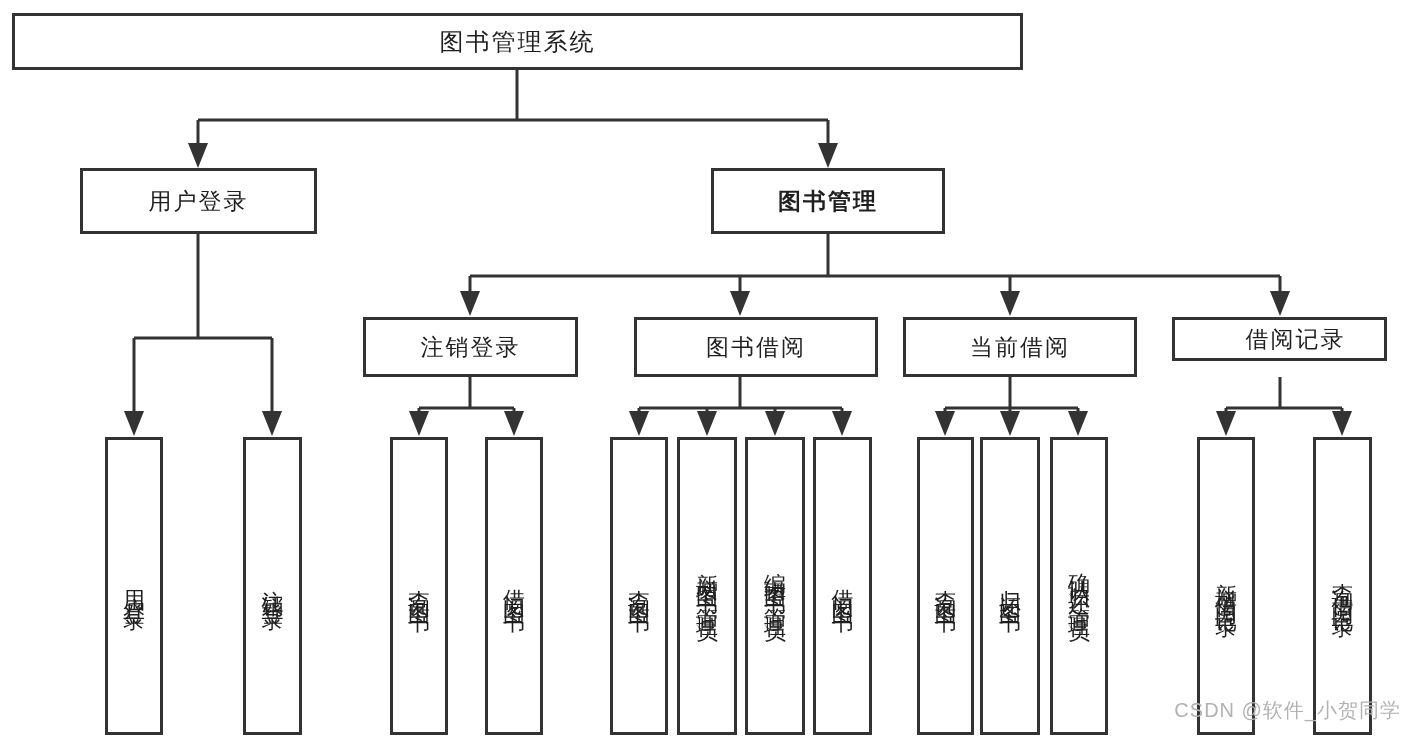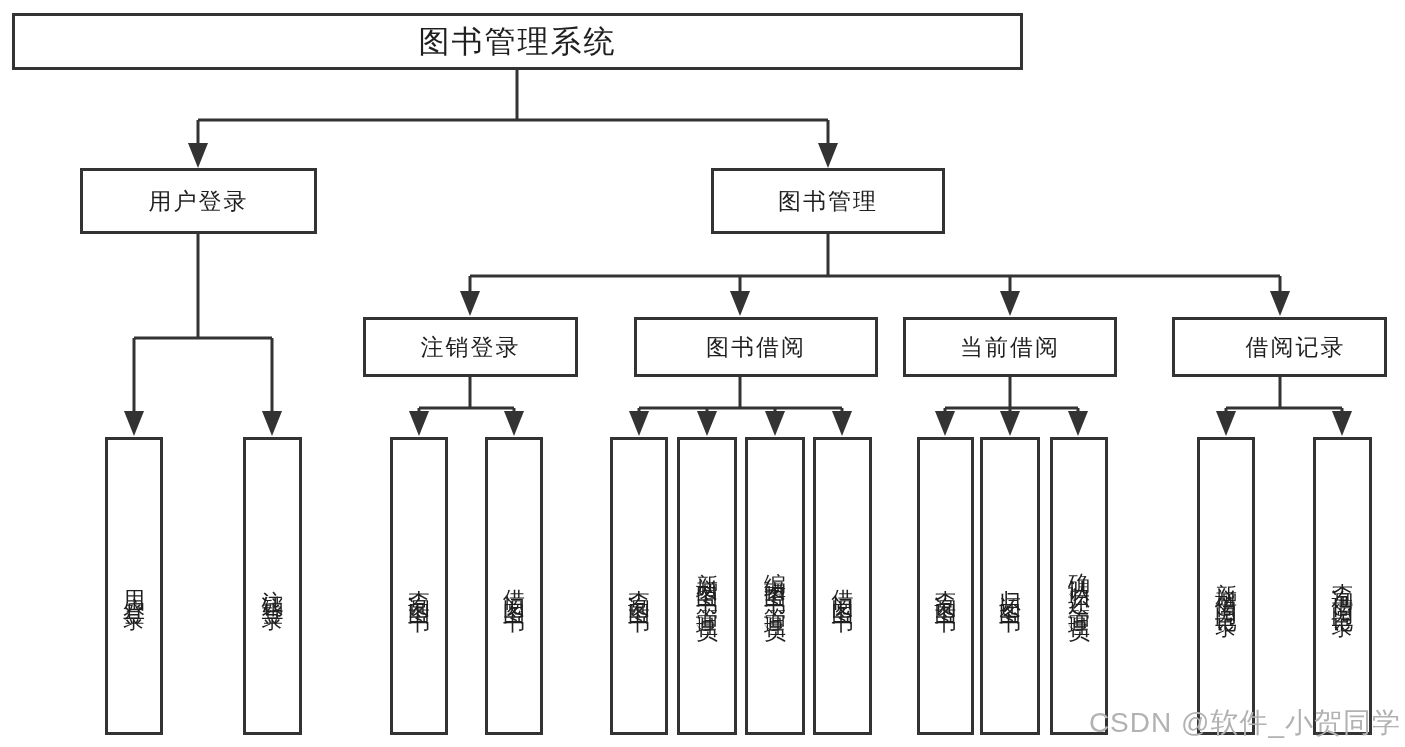--- a/index.html
+++ b/index.html
@@ -20,33 +20,33 @@
     position: absolute;
     box-sizing: border-box;
     border: 3px solid #333333;
     background: #ffffff;
     color: #1f1f1f;
     display: flex;
     align-items: center;
     justify-content: center;
   }
   .h-node { font-size: 23px; letter-spacing: 2px; font-weight: 500; }
-  .root-node { font-size: 31px; }
+  .root-node { font-size: 24px; }
   .leaf { font-size: 22px; }
   .leaf .vtext {
     writing-mode: vertical-rl;
     text-orientation: mixed;
     letter-spacing: 7px;
     line-height: 1.1;
   }
   .watermark {
     position: absolute;
     right: 4px;
-    bottom: 5px;
-    font-size: 28px;
+    bottom: 23px;
+    font-size: 20px;
     color: #b2b2b2;
     letter-spacing: 1px;
     z-index: 5;
     white-space: nowrap;
   }
 </style>
 </head>
 <body>
 
 <div class="canvas">
@@ -114,26 +114,26 @@
       <polygon points="1000,411 1020,411 1010,436"></polygon>
       <polygon points="1068,411 1088,411 1078,436"></polygon>
       <polygon points="1216,411 1236,411 1226,436"></polygon>
       <polygon points="1332,411 1352,411 1342,436"></polygon>
     </g>
   </svg>
 
   <div class="node h-node root-node" style="left:12px; top:13px; width:1011px; height:57px;">图书管理系统</div>
 
   <div class="node h-node" style="left:80px; top:168px; width:237px; height:66px;">用户登录</div>
-  <div class="node h-node" style="left:711px; top:168px; width:234px; height:66px;">图书管理</div>
+  <div class="node h-node" style="left:711px; top:168px; width:234px; height:66px;font-weight:bold;">图书管理</div>
 
   <div class="node h-node" style="left:363px; top:317px; width:215px; height:60px;">注销登录</div>
   <div class="node h-node" style="left:634px; top:317px; width:244px; height:60px;">图书借阅</div>
-  <div class="node h-node" style="left:903px; top:317px; width:214px; height:60px;">当前借阅</div>
-  <div class="node h-node" style="left:1172px; top:317px; width:215px; height:60px;padding-left:32px;">借阅记录</div>
+  <div class="node h-node" style="left:903px; top:317px; width:234px; height:60px;">当前借阅</div>
+  <div class="node h-node" style="left:1172px; top:317px; width:215px; height:44px;padding-left:32px;">借阅记录</div>
 
   <div class="node leaf" style="left:105px; top:437px; width:58px; height:298px;">
     <span class="vtext">用户登录</span>
   </div>
   <div class="node leaf" style="left:243px; top:437px; width:59px; height:298px;">
     <span class="vtext">注销登录</span>
   </div>
 
   <div class="node leaf" style="left:390px; top:437px; width:58px; height:298px;">
     <span class="vtext">查询图书</span>

